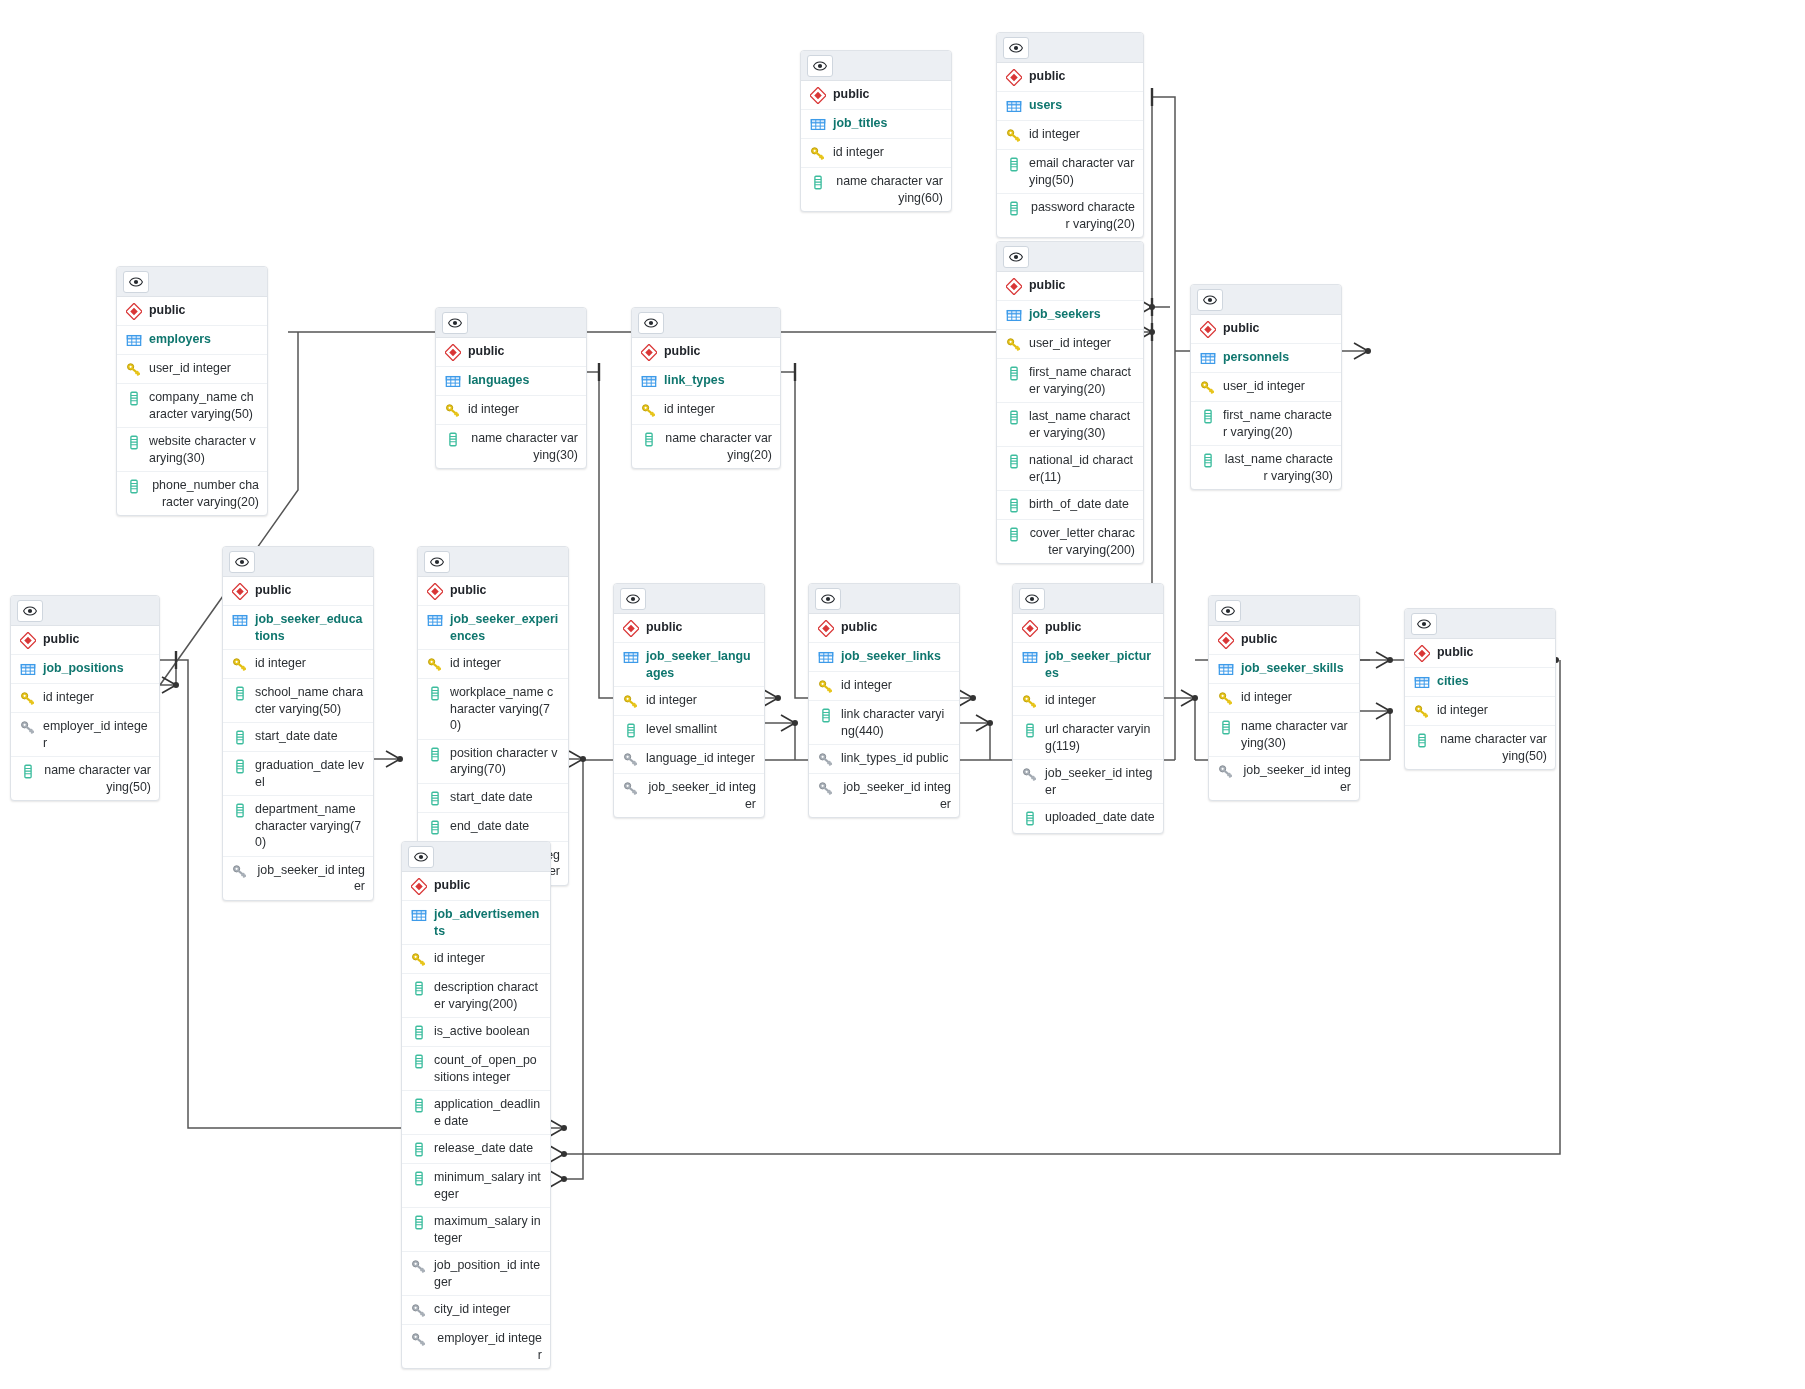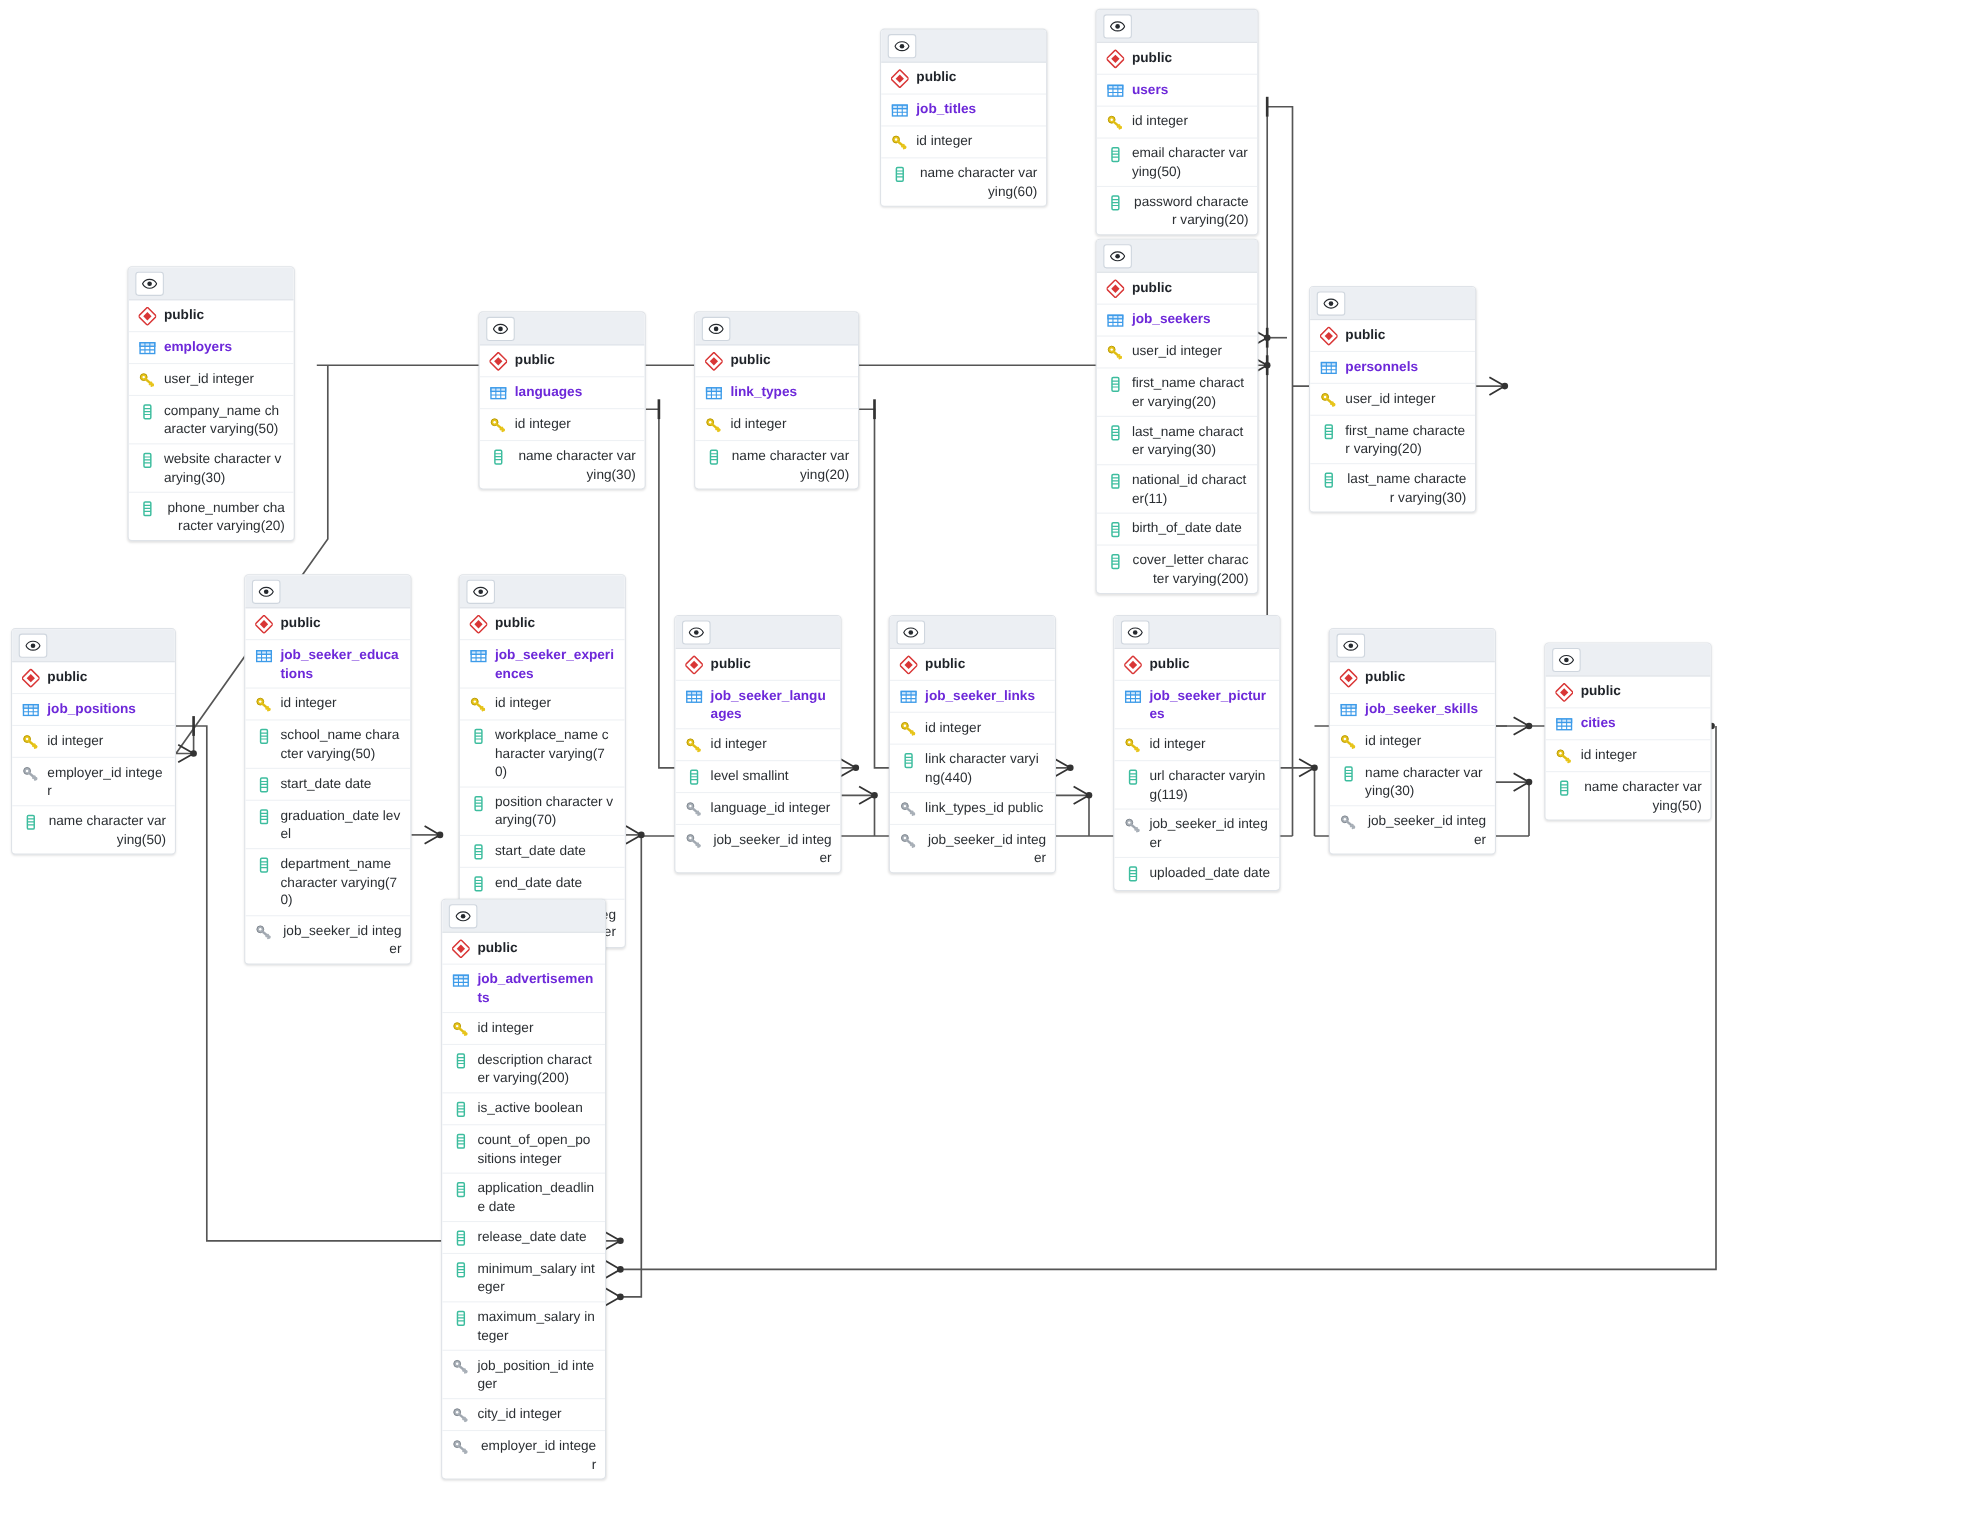--- a/index.html
+++ b/index.html
@@ -12,20 +12,21 @@
   #edges{position:absolute;left:0;top:0;width:1805px;height:1389px;pointer-events:none;z-index:1;}
 
   .table-node{
     position:absolute;z-index:3;
     background:#ffffff;
     border:1px solid #dfe3e8;
     border-radius:4px;
     box-shadow:0 1px 2px rgba(0,0,0,.10);
     box-sizing:border-box;
     overflow:hidden;
+    margin-top:24px;
   }
   .tn-header{
     height:30px;background:#eceff3;border-bottom:1px solid #dfe3e8;
     display:flex;align-items:center;padding:0 6px;box-sizing:border-box;
   }
   .eye-btn{
     width:26px;height:22px;background:#ffffff;border:1px solid #cfd6de;border-radius:3px;
     display:flex;align-items:center;justify-content:center;box-sizing:border-box;
   }
   .row{
@@ -35,21 +36,21 @@
     box-sizing:border-box;
     min-height:29px;
   }
   .row:last-child{border-bottom:none;text-align:right;}
   .row .ico{flex:0 0 16px;width:16px;height:17px;margin-right:7px;display:block;margin-top:1px;}
   .row .txt{
     font-size:12.4px;color:#2b2f33;line-height:16.5px;
     word-break:break-all;white-space:normal;
   }
   .row.schema .txt{font-weight:bold;color:#1f2329;}
-  .row.tname .txt{font-weight:bold;color:#6d28d9;}
+  .row.tname .txt{font-weight:bold;color:#0f766e;}
   .row.schema, .row.tname{min-height:27px;}
 </style>
 </head>
 <body>
 
 <div id="canvas">
   <svg id="edges" viewBox="0 0 1805 1389" xmlns="http://www.w3.org/2000/svg">
     <defs>
       <g id="crow">
         <path d="M0,0 L-14,-8 M0,0 L-14,8" stroke="#333" stroke-width="1.6" fill="none"></path>

